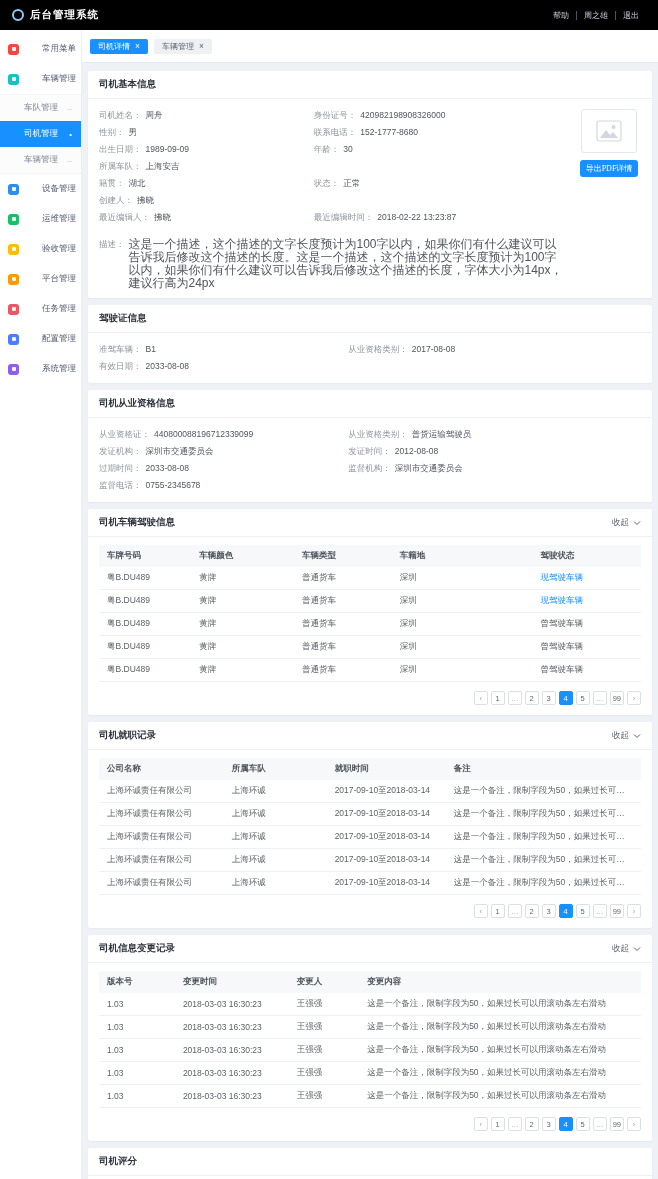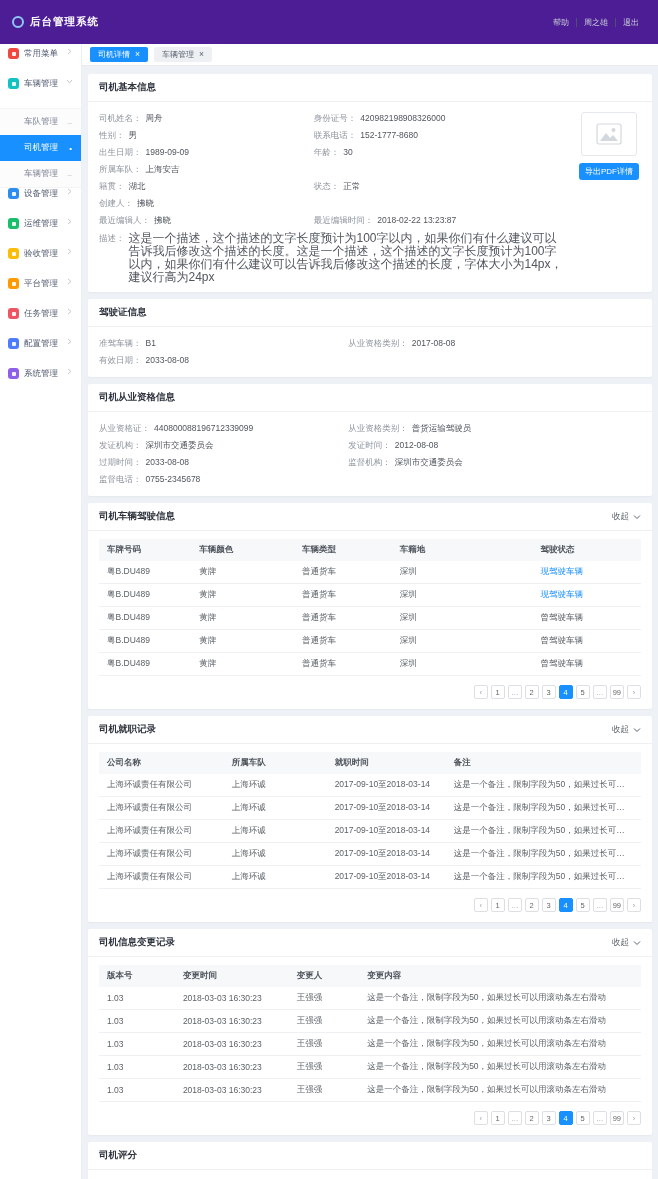--- a/index.html
+++ b/index.html
@@ -1,61 +1,61 @@
 <!DOCTYPE html>
 <html lang="zh"><head>
 <meta charset="utf-8">
 <style>
   *{margin:0;padding:0;box-sizing:border-box}
   html,body{background:#eef1f6}
   body{width:658px;min-height:1179px;font-family:"Liberation Sans","DejaVu Sans",sans-serif;color:#515a6e}
   
-  .header{height:44px;background:#4c1d95;display:flex;align-items:center;justify-content:space-between;padding:0 12px}
+  .header{height:30px;background:#000000;display:flex;align-items:center;justify-content:space-between;padding:0 12px}
   .brand{display:flex;align-items:center;gap:6px}
   .logo{width:12px;height:12px;border:2.5px solid #8ec8f8;border-radius:50%}
   .app-title{color:#fff;font-size:10.5px;font-weight:bold;letter-spacing:1px}
   .hnav{display:flex;align-items:center}
   .hnav .hlink{color:#c8cdd6;font-size:8px;padding:0 7px;cursor:pointer}
   .hnav .sep{width:1px;height:9px;background:#4a5468}
   
   .layout{display:flex;align-items:stretch;min-height:1149px}
   .sidebar{width:82px;background:#fff;flex-shrink:0;padding-top:4px;border-right:1px solid #eceef2}
-  .menu-item{height:30px;display:flex;align-items:flex-start;padding:0 8px;gap:5px;cursor:pointer}
+  .menu-item{height:30px;display:flex;align-items:center;padding:0 8px;gap:23px;cursor:pointer}
   .menu-icon{width:11px;height:11px;border-radius:3px;flex-shrink:0;display:flex;align-items:center;justify-content:center}
   .menu-icon i{display:block;width:4px;height:4px;background:rgba(255,255,255,.92);border-radius:1px}
   .menu-label{font-size:8.5px;color:#515a6e;flex:1;white-space:nowrap}
   .chev{flex-shrink:0;display:flex}
   .submenu{border-bottom:1px solid #f3f4f6;border-top:1px solid #f3f4f6}
   .sub-item{height:26px;display:flex;align-items:center;justify-content:space-between;padding:0 9px 0 24px;font-size:8.5px;color:#808695;cursor:pointer;background:#fcfcfd}
   .sub-item .mark{color:#c5c8ce;font-size:8px}
   .sub-item.active{background:#1890ff;color:#fff}
   .sub-item.active .mark{color:#fff}
   
   .main{flex:1;min-width:0;display:flex;flex-direction:column}
-  .tabbar{height:22px;background:#fff;display:flex;align-items:center;padding:10px 8px;gap:6px;border-bottom:1px solid #e8eaec}
+  .tabbar{height:22px;background:#fff;display:flex;align-items:center;padding:16px 8px;gap:6px;border-bottom:1px solid #e8eaec}
   .tab{height:15px;display:flex;align-items:center;gap:5px;padding:0 8px;font-size:8px;border-radius:2px;background:#eef0f3;color:#5b6370;cursor:pointer}
   .tab.active{background:#1890ff;color:#fff}
   .tab .x{font-size:8.5px;line-height:1;cursor:pointer}
   .content{padding:8px 6px 10px}
   .card{background:#fff;border-radius:2px;margin-bottom:7px;box-shadow:0 1px 2px rgba(0,0,0,.04)}
   .card-head{display:flex;justify-content:space-between;align-items:center;padding:7px 11px;border-bottom:1px solid #eef0f3}
   .card-title{font-size:9.5px;font-weight:bold;color:#2d323c}
   .collapse{display:flex;gap:4px;align-items:center;font-size:8.5px;color:#596069;cursor:pointer}
   .card-body{padding:8px 11px}
   
   .frow{display:flex;line-height:17px}
   .fcol1{width:46%;display:flex;min-width:0}
   .fcol2{flex:1;display:flex;min-width:0}
   .flabel{color:#8f959e;font-size:8.5px;margin-right:4px;white-space:nowrap}
   .fvalue{color:#50555e;font-size:8.5px;white-space:nowrap}
   .basic-body{position:relative;padding-right:86px}
   .photo-wrap{position:absolute;right:12px;top:10px;width:62px;display:flex;flex-direction:column;align-items:center}
   .photo{width:56px;height:44px;border:1px solid #e4e7ed;border-radius:3px;display:flex;align-items:center;justify-content:center;background:#fff}
-  .export-btn{margin-top:7px;background:#1890ff;color:#fff;font-size:8px;padding:3px 6px;border-radius:3px;border:none;cursor:pointer;white-space:nowrap;font-family:Liberation Sans, sans-serif}
-  .desc-row{display:flex;margin-top:3px;line-height:13px;align-items:flex-start}
+  .export-btn{margin-top:7px;background:#1890ff;color:#fff;font-size:8px;padding:3px 6px;border-radius:3px;border:none;cursor:pointer;white-space:nowrap;font-family:Liberation Serif, serif}
+  .desc-row{display:flex;margin-top:12px;line-height:13px;align-items:flex-start}
   .desc-text{font-size:12px;color:#50555e;flex:1}
   
   table{width:100%;border-collapse:collapse;table-layout:fixed}
   th{background:#f7f8fa;font-size:8.5px;color:#4e545c;text-align:left;padding:5px 8px;font-weight:bold;white-space:nowrap}
   td{font-size:8.5px;color:#5c6268;padding:5px 8px;border-bottom:1px solid #eef0f3;white-space:nowrap;overflow:hidden;text-overflow:ellipsis}
   td.link{color:#1890ff;cursor:pointer}
   .tbl-wrap{padding:8px 11px 0}
   
   .pager{display:flex;justify-content:flex-end;gap:3px;padding:9px 11px 10px}
   .pg{min-width:14px;height:14px;border:1px solid #dcdfe3;border-radius:2px;display:flex;align-items:center;justify-content:center;font-size:7.5px;color:#666;background:#fff;cursor:pointer;padding:0 2px}

